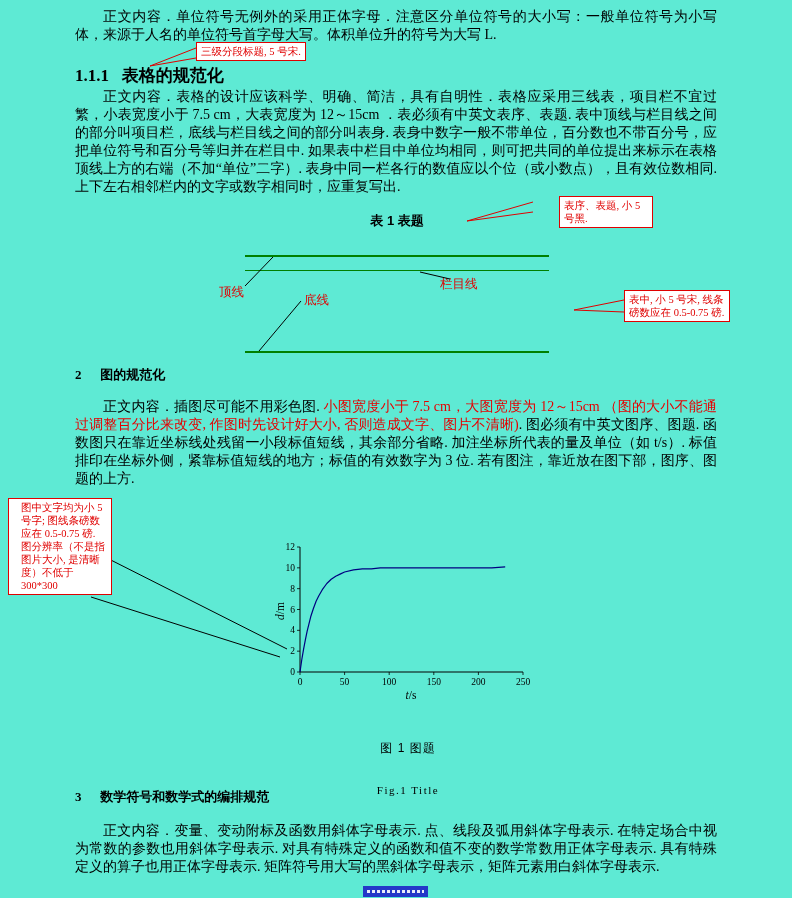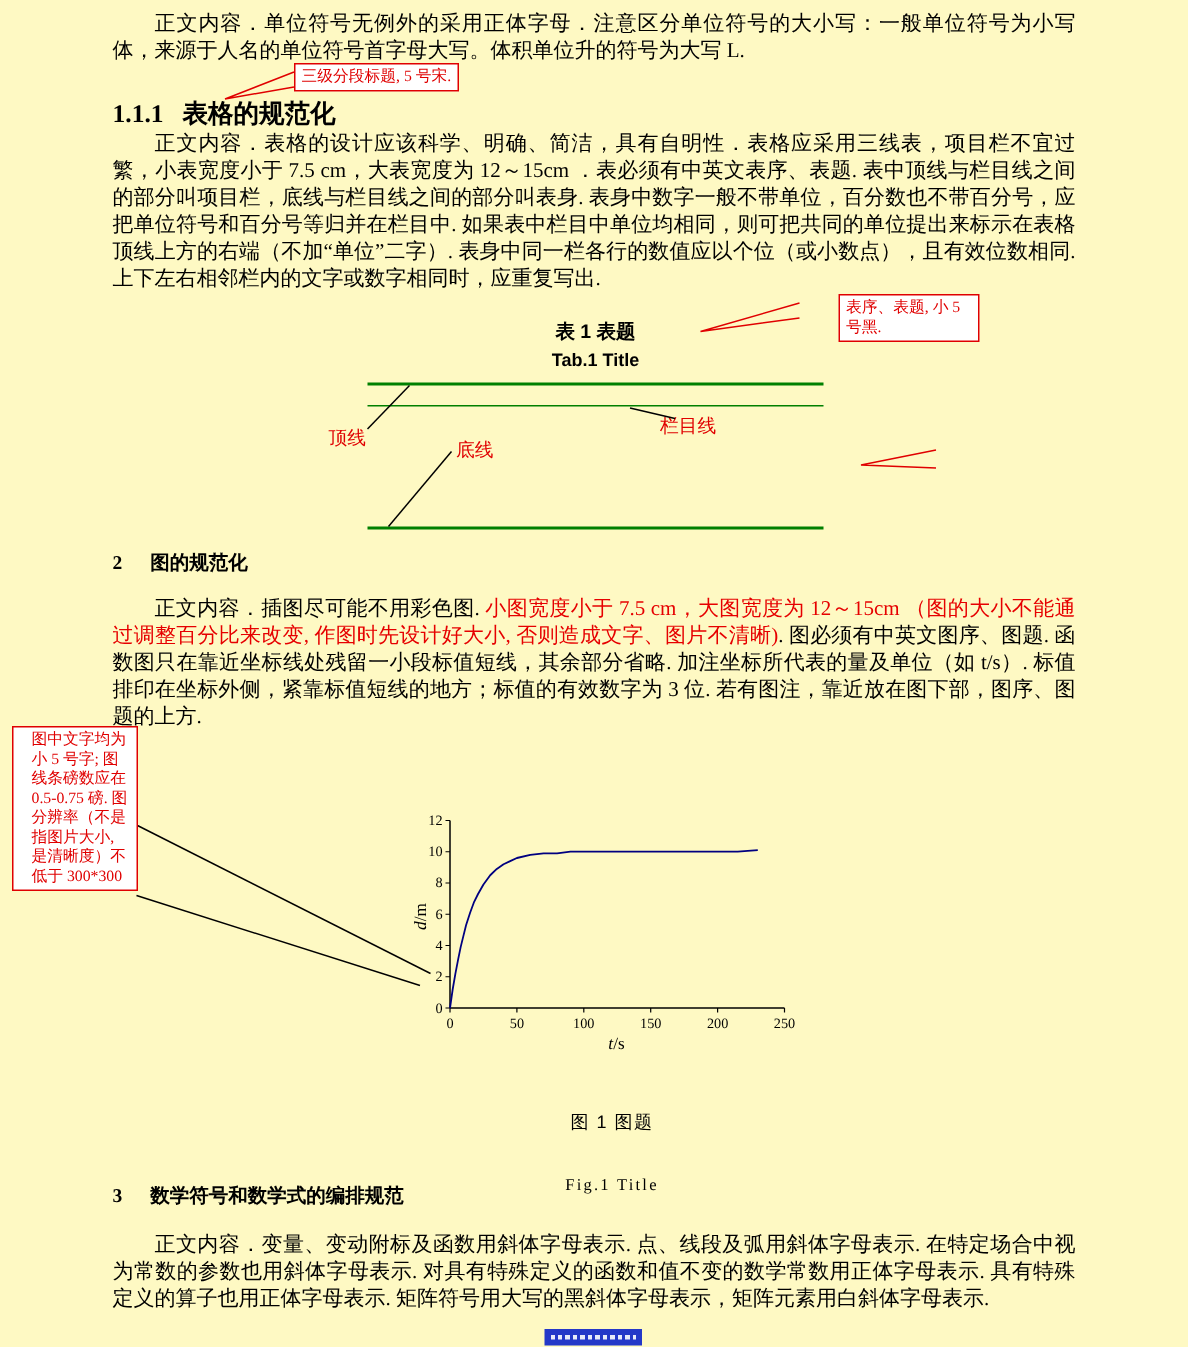--- a/index.html
+++ b/index.html
@@ -2,21 +2,21 @@
 <html><head>
 <meta charset="utf-8">
 <style>
   * { margin:0; padding:0; box-sizing:border-box; }
   html,body { background:#fff; }
   body {
     width:792px; height:898px;
     font-family:"Liberation Serif","DejaVu Serif",serif;
     color:#000;
   }
-  .page { position:relative; width:792px; height:898px; background:#fef9c3; overflow:hidden; }
+  .page { position:relative; width:792px; height:898px; background:#5eead4; overflow:hidden; }
 
   .bodytext {
     position:absolute; left:75px; width:642px;
     font-size:14px; line-height:18px; text-align:justify;
   }
   .indent { text-indent:2em; }
   .red { color:#e60000; }
 
   .h-small { position:absolute; left:75px; font-size:17px; font-weight:bold;
              font-family:"Liberation Sans","DejaVu Sans",sans-serif; }
@@ -71,39 +71,41 @@
     <span>表格的规范化</span>
   </h3>
 
   <p class="bodytext indent" style="top:88px;">正文内容．表格的设计应该科学、明确、简洁，具有自明性．表格应采用三线表，项目栏不宜过繁，小表宽度小于 7.5 cm，大表宽度为 12～15cm ．表必须有中英文表序、表题. 表中顶线与栏目线之间的部分叫项目栏，底线与栏目线之间的部分叫表身. 表身中数字一般不带单位，百分数也不带百分号，应把单位符号和百分号等归并在栏目中. 如果表中栏目中单位均相同，则可把共同的单位提出来标示在表格顶线上方的右端（不加“单位”二字）. 表身中同一栏各行的数值应以个位（或小数点），且有效位数相同. 上下左右相邻栏内的文字或数字相同时，应重复写出.</p>
 
   <div class="callout" style="left:559px; top:196px; width:94px;">
     <span>表序、表题, 小 5 号黑.</span>
   </div>
 
   <div class="tbl-caption" style="top:212px; font-size:13px;">表 1 表题</div>
-  <div class="tbl-caption" style="top:233px; font-size:12px;">Tab.1 Title</div>
 
   <div class="green-line" style="left:245px; top:255px; width:304px; height:2px;"></div>
   <div class="green-line" style="left:245px; top:270px; width:304px; height:1px;"></div>
   <div class="green-line" style="left:245px; top:351px; width:304px; height:2px;"></div>
 
   <span class="table-label" style="left:219px; top:284px;">顶线</span>
   <span class="table-label" style="left:304px; top:292px;">底线</span>
   <span class="table-label" style="left:440px; top:276px;">栏目线</span>
 
+  <div class="callout" style="left:624px; top:290px; width:106px;">
+    <span>表中, 小 5 号宋, 线条磅数应在 0.5-0.75 磅.</span>
+  </div>
 
   <h2 class="h-big" style="top:366px;">
     <span class="num">2</span>
     <span>图的规范化</span>
   </h2>
 
   <p class="bodytext indent" style="top:398px;"><span>正文内容．插图尽可能不用彩色图. </span><span class="red">小图宽度小于 7.5 cm，大图宽度为 12～15cm （图的大小不能通过调整百分比来改变, 作图时先设计好大小, 否则造成文字、图片不清晰)</span><span>. 图必须有中英文图序、图题. 函数图只在靠近坐标线处残留一小段标值短线，其余部分省略. 加注坐标所代表的量及单位（如 t/s）. 标值排印在坐标外侧，紧靠标值短线的地方；标值的有效数字为 3 位. 若有图注，靠近放在图下部，图序、图题的上方.</span></p>
 
-  <div class="callout" style="left:8px; top:484px; width:84px;padding-left:12px;">
+  <div class="callout" style="left:8px; top:498px; width:104px;padding-left:12px;">
     <span>图中文字均为小 5 号字; 图线条磅数应在 0.5-0.75 磅. 图分辨率（不是指图片大小, 是清晰度）不低于 300*300</span>
   </div>
 
   <svg id="figure-chart" class="chart" width="270" height="180" viewBox="0 0 270 180">
     <line x1="30" y1="12" x2="30" y2="137" stroke="#000" stroke-width="1"></line>
     <line x1="30" y1="137" x2="253" y2="137" stroke="#000" stroke-width="1"></line>
     <text x="141" y="164" text-anchor="middle" class="axis-label"><tspan font-style="italic">t</tspan><tspan>/s</tspan></text>
     <text transform="rotate(-90)" x="-76" y="14" text-anchor="middle" class="axis-label"><tspan font-style="italic">d</tspan><tspan>/m</tspan></text>
   <line x1="30" y1="137" x2="30" y2="140" stroke="#000" stroke-width="0.8"></line>
       <text x="30" y="150" text-anchor="middle" class="tick-label">0</text>

